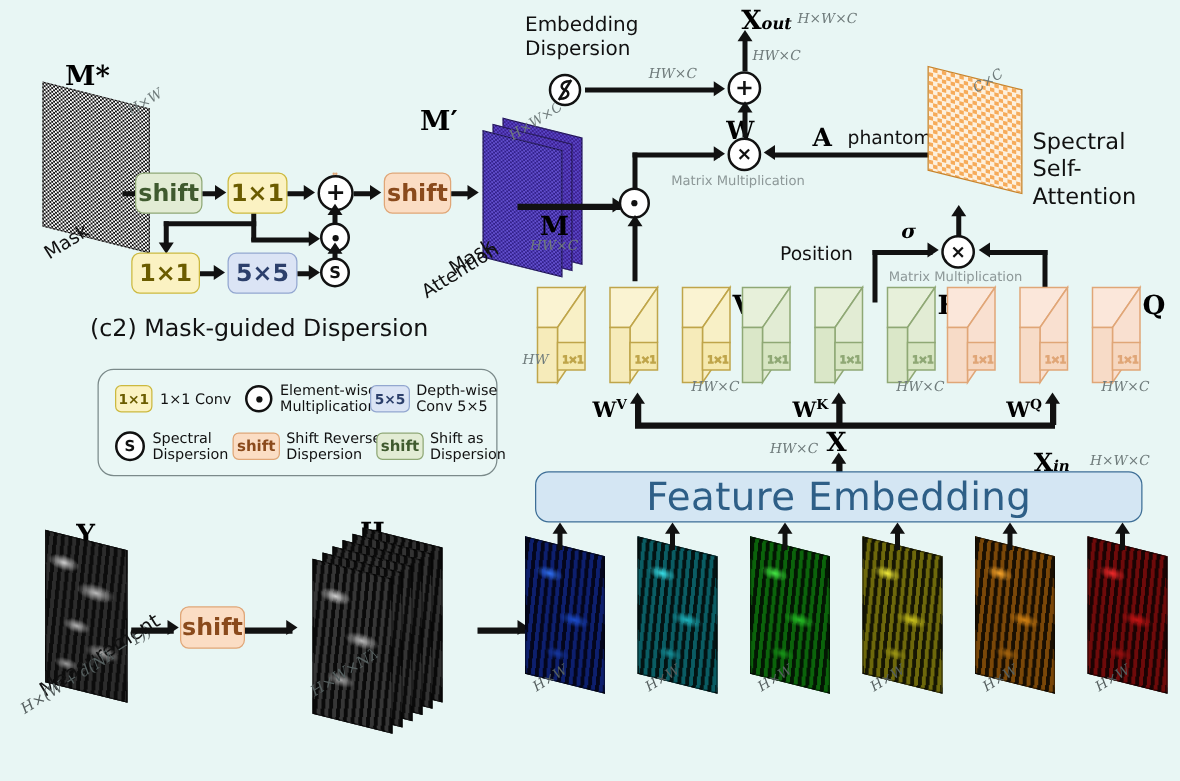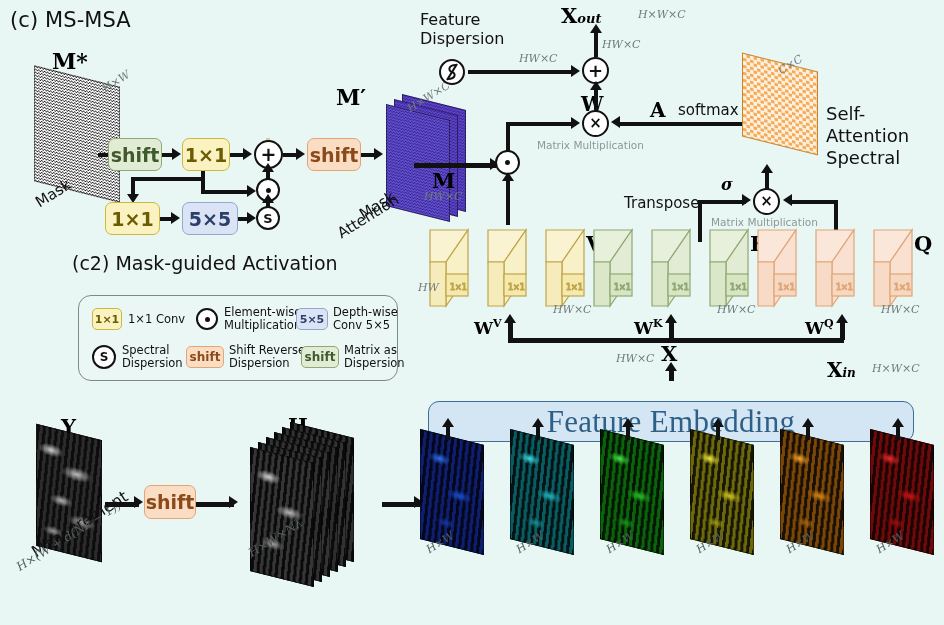--- a/index.html
+++ b/index.html
@@ -72,21 +72,20 @@
     color:#2e5f87;font-size:31px;letter-spacing:.3px;
   }
 
   .wm{color:#c9d4d2;font-size:27px;letter-spacing:1px;}
 </style>
 </head>
 <body>
 
 <div id="root">
 
-  <div class="abs ttl" style="left:10px;top:8px;">(c) MS-MSA</div>
 
   <div class="abs math" style="left:52px;top:48px;font-size:22px;">
     <span>M*</span>
   </div>
 
   <div class="abs" style="left:34px;top:76px;width:86px;height:118px;">
     <div class="slab" style="left:0;top:0;width:84px;height:114px;
          background:
            repeating-conic-gradient(#111 0% 25%, #ffffff 0% 50%) 0 0/3px 3px,
            repeating-conic-gradient(#222 0% 25%, #f2f2f2 0% 50%) 1px 2px/5px 5px;"></div>
@@ -170,29 +169,29 @@
         repeating-conic-gradient(#3b1f8f 0% 25%, #5a46c7 0% 50%) 0 0/3px 3px;"></div>
     <div class="slab" style="left:20px;top:7px;width:62px;height:100px;background:
         repeating-conic-gradient(#3b1f8f 0% 25%, #5a46c7 0% 50%) 1px 1px/3px 3px;"></div>
     <div class="slab" style="left:12px;top:12px;width:62px;height:100px;background:
         repeating-conic-gradient(#32208a 0% 25%, #6350cf 0% 50%) 0 2px/3px 3px;"></div>
   </div>
   <div class="abs dim rot" style="left:405px;top:104px;">H×W×C</div>
   <div class="abs rotlbl rot" style="left:356px;top:208px;">Mask</div>
   <div class="abs rotlbl rot" style="left:334px;top:227px;">Attention</div>
 
-  <div class="abs cap" style="left:72px;top:252px;">(c2) Mask-guided Activation</div>
+  <div class="abs cap" style="left:72px;top:252px;">(c2) Mask-guided Dispersion</div>
 
   <div class="ln" style="left:414px;top:163px;width:82px;height:4.5px;"></div>
   <div class="ah ah-r" style="left:490px;top:157.5px;"></div>
   <div class="abs math" style="left:432px;top:168px;font-size:21px;">M</div>
   <div class="abs dim" style="left:424px;top:190px;">HW×C</div>
 
   <div class="abs plain" style="left:420px;top:10px;line-height:19px;">
-    <div>Feature</div>
+    <div>Embedding</div>
     <div>Dispersion</div>
   </div>
 
   <div class="abs" style="left:438px;top:58px;width:28px;height:28px;">
     <svg width="28" height="28" viewBox="0 0 28 28">
       <circle cx="14" cy="14" r="12" fill="#fff" stroke="#111" stroke-width="2"></circle>
       <path d="M18 7 C10 7, 10 13, 14 14 C18 15, 18 21, 10 21" fill="none" stroke="#111" stroke-width="2"></path>
       <path d="M19 6 L9 22" stroke="#111" stroke-width="2"></path>
     </svg>
   </div>
@@ -202,21 +201,21 @@
   <div class="abs dim" style="left:519px;top:52px;">HW×C</div>
 
   <div class="abs circ" style="left:582px;top:57px;width:27px;height:27px;font-size:18px;line-height:1;">
     <span>+</span>
   </div>
 
   <div class="ln" style="left:593.5px;top:30px;width:4px;height:27px;"></div>
   <div class="ah ah-u" style="left:589.5px;top:24px;"></div>
   <div class="abs dim" style="left:602px;top:38px;">HW×C</div>
 
-  <div class="abs math" style="left:561px;top:3px;font-size:21px;">
+  <div class="abs math" style="left:593px;top:3px;font-size:21px;">
     <span>X</span><span style="font-size:13px;font-style:italic;">out</span>
   </div>
   <div class="abs dim" style="left:638px;top:8px;">H×W×C</div>
 
   <div class="abs math" style="left:581px;top:92px;font-size:20px;">W</div>
 
   <div class="abs circ" style="left:582px;top:110px;width:27px;height:27px;font-size:15px;line-height:1;">×</div>
 
   <div class="ln" style="left:593.5px;top:86px;width:4px;height:24px;"></div>
   <div class="ah ah-u" style="left:589.5px;top:81px;"></div>
@@ -225,45 +224,45 @@
   <div class="abs circ dotop" style="left:495px;top:150px;width:25px;height:25px;"></div>
 
   <div class="ln" style="left:505.5px;top:122px;width:4px;height:30px;"></div>
   <div class="ln" style="left:505.5px;top:122px;width:70px;height:4px;"></div>
   <div class="ah ah-r" style="left:571px;top:116.5px;"></div>
 
   <div class="ln" style="left:505.5px;top:177px;width:4px;height:48px;"></div>
   <div class="ah ah-u" style="left:501.5px;top:172px;"></div>
 
   <div class="abs math" style="left:650px;top:98px;font-size:20px;">A</div>
-  <div class="abs plain" style="left:678px;top:101px;font-size:15px;">softmax</div>
+  <div class="abs plain" style="left:678px;top:101px;font-size:15px;">phantom</div>
   <div class="ln" style="left:620px;top:121.5px;width:135px;height:4px;"></div>
   <div class="ah ah-l" style="left:611px;top:116px;"></div>
 
   <div class="abs" style="left:742px;top:62px;width:82px;height:104px;">
     <div class="slab" style="left:0;top:0;width:74px;height:82px;background:
       repeating-conic-gradient(#f6ab5a 0% 25%, #fdf0dd 0% 50%) 0 0/7px 7px,
       repeating-conic-gradient(#c9721c 0% 25%, #ffe9cf 0% 50%) 3px 4px/11px 11px;
       border:1.5px solid #c9842a;"></div>
   </div>
   <div class="abs dim rot" style="left:776px;top:66px;">C×C</div>
 
   <div class="abs plain" style="left:826px;top:103px;line-height:22px;font-size:18px;">
+    <div>Spectral</div>
     <div>Self-Attention</div>
-    <div>Spectral</div>
   </div>
 
   <div class="ln" style="left:765px;top:170px;width:4px;height:20px;"></div>
   <div class="ah ah-u" style="left:761px;top:164px;"></div>
 
   <div class="abs circ" style="left:753px;top:188px;width:27px;height:27px;font-size:15px;line-height:1;">×</div>
   <div class="abs mm" style="left:711px;top:216px;">Matrix Multiplication</div>
 
   <div class="abs math" style="left:721px;top:175px;font-size:16px;font-style:italic;">σ</div>
-  <div class="abs plain" style="left:624px;top:194px;font-size:15px;">Transpose</div>
+  <div class="abs plain" style="left:624px;top:194px;font-size:15px;">Position</div>
 
   <div class="ln" style="left:698px;top:199.5px;width:4px;height:42px;"></div>
   <div class="ln" style="left:698px;top:199.5px;width:48px;height:4px;"></div>
   <div class="ah ah-r" style="left:742px;top:194px;"></div>
 
   <div class="ln" style="left:834px;top:199.5px;width:4px;height:42px;"></div>
   <div class="ln" style="left:790px;top:199.5px;width:48px;height:4px;"></div>
   <div class="ah ah-l" style="left:783px;top:194px;"></div>
 
   <div class="abs" style="left:424px;top:228px;width:190px;height:84px;">
@@ -416,21 +415,21 @@
     </div>
   <div class="abs legtxt" style="left:229px;top:344px;text-align:left;">
     <div>Shift Reverses</div>
       <div>Dispersion</div>
     </div>
 
   <div class="abs legchip box-shift-g" style="left:301px;top:346px;width:38px;height:22px;font-size:12px;">
     <span>shift</span>
     </div>
   <div class="abs legtxt" style="left:344px;top:344px;text-align:left;">
-    <div>Matrix as</div>
+    <div>Shift as</div>
       <div>Dispersion</div>
     </div>
 
   <div class="abs math" style="left:61px;top:414px;font-size:21px;">Y</div>
 
   <div class="abs" style="left:36px;top:432px;width:90px;height:140px;">
     <div class="slab" style="left:0;top:0;width:64px;height:120px;background:
       radial-gradient(ellipse 18px 9px at 22% 18%, #cfcfcf 0%, transparent 70%),
       radial-gradient(ellipse 22px 10px at 62% 33%, #bdbdbd 0%, transparent 70%),
       radial-gradient(ellipse 16px 8px at 38% 58%, #b5b5b5 0%, transparent 70%),
@@ -464,21 +463,21 @@
       radial-gradient(ellipse 18px 9px at 28% 20%, #d2d2d2 0%, transparent 70%),
       radial-gradient(ellipse 20px 9px at 62% 45%, #b9b9b9 0%, transparent 70%),
       radial-gradient(ellipse 16px 8px at 35% 74%, #a5a5a5 0%, transparent 70%),
       repeating-linear-gradient(96deg,#0a0a0a 0 3px,#363636 3px 6px),#0a0a0a;"></div>
   </div>
   <div class="abs dimdark rot" style="left:246px;top:548px;font-size:12px;">H×W×Nλ</div>
 
   <div class="ln" style="left:382px;top:502px;width:38px;height:4.5px;"></div>
   <div class="ah ah-r" style="left:414px;top:496px;"></div>
 
-  <div id="febar" class="abs" style="left:428px;top:401px;width:486px;height:41px;font-family:Liberation Serif, serif;">
+  <div id="febar" class="abs" style="left:428px;top:377px;width:486px;height:41px;">
     <span>Feature Embedding</span>
   </div>
 
   <div class="abs math" style="left:827px;top:358px;font-size:20px;">
     <span>X</span><span style="font-size:12px;font-style:italic;">in</span>
   </div>
   <div class="abs dim" style="left:872px;top:362px;">H×W×C</div>
 
   <div class="abs" style="left:420px;top:437px;width:86px;height:125px;">
     <div class="slab" style="left:0;top:0;width:62px;height:108px;background:

